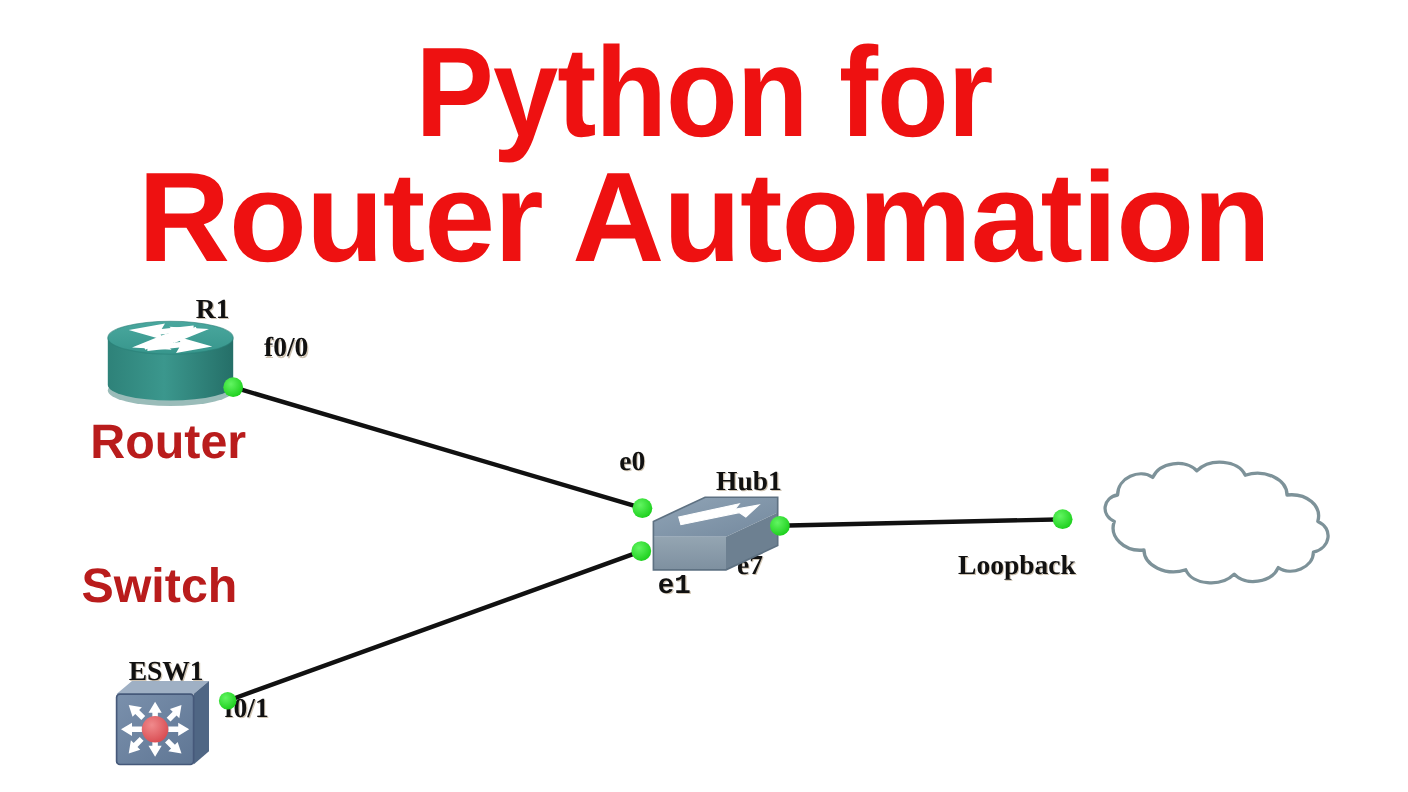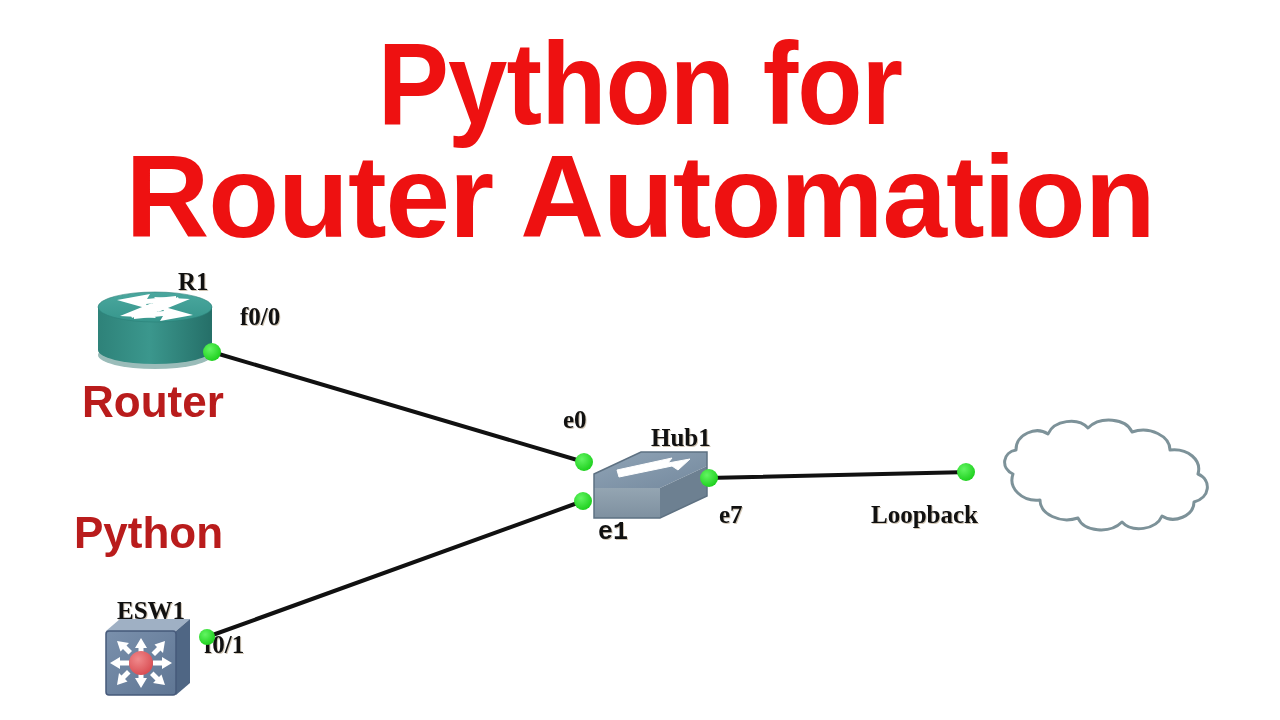--- a/index.html
+++ b/index.html
@@ -79,21 +79,21 @@
     text-shadow: 1px 1px 0 rgba(120,90,40,0.35);
   }
 
   #label-r1       { left: 139px; top: 268px; margin-left: 39px; }
   #label-f00      { left: 214px; top: 303px; margin-left: 26px; }
   #label-esw1     { left: 117px; top: 597px; }
   #label-f01      { left: 204px; top: 631px; }
   #label-hub1     { left: 611px; top: 424px; margin-left: 40px; }
   #label-e0       { left: 563px; top: 406px; }
   #label-e1       { left: 598px; top: 518px; font-family: Liberation Mono, monospace; }
-  #label-e7       { left: 719px; top: 501px; }
+  #label-e7       { left: 670px; top: 501px; }
   #label-loopback { left: 871px; top: 501px; }
   #label-cloud1   { left: 1064px; top: 455px; font-size: 26px; }
 
   
   #links-layer, #icons-layer {
     position: absolute;
     left: 0; top: 0;
     width: 1280px;
     height: 720px;
   }
@@ -233,21 +233,21 @@
       <circle cx="212" cy="352" r="9" fill="url(#dotGrad)"></circle>
       <circle cx="584" cy="462" r="9" fill="url(#dotGrad)"></circle>
       <circle cx="583" cy="501" r="9" fill="url(#dotGrad)"></circle>
       <circle cx="207" cy="637" r="8" fill="url(#dotGrad)"></circle>
       <circle cx="709" cy="478" r="9" fill="url(#dotGrad)"></circle>
       <circle cx="966" cy="472" r="9" fill="url(#dotGrad)"></circle>
     </g>
   </svg>
 
   <div class="caption" id="caption-router">Router</div>
-  <div class="caption" id="caption-switch">Python</div>
+  <div class="caption" id="caption-switch">Switch</div>
 
   <div class="node-label" id="label-r1">R1</div>
   <div class="iface-label" id="label-f00">f0/0</div>
 
   <div class="node-label" id="label-esw1">ESW1</div>
   <div class="iface-label" id="label-f01">f0/1</div>
 
   <div class="node-label" id="label-hub1">Hub1</div>
   <div class="iface-label" id="label-e0">e0</div>
   <div class="iface-label" id="label-e1">e1</div>

